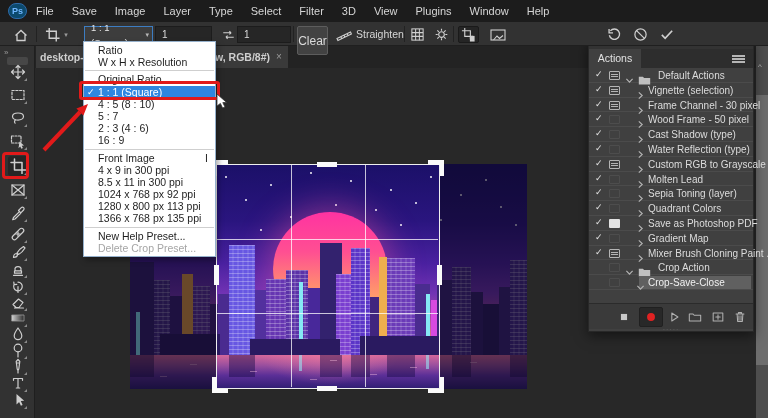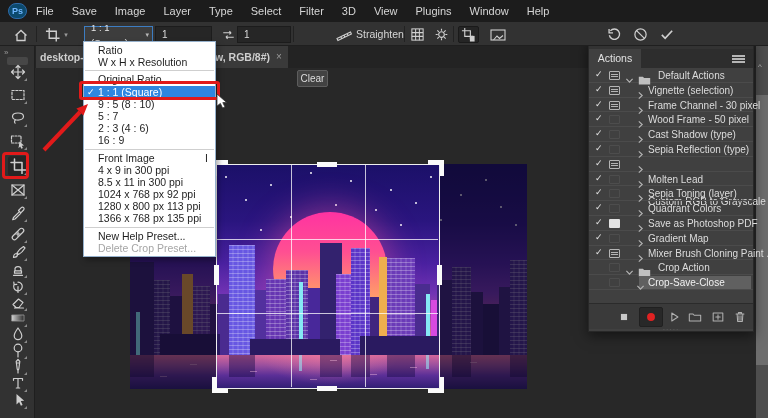--- a/index.html
+++ b/index.html
@@ -19,23 +19,23 @@
 
   
   #optionsbar { left:0; top:22px; width:768px; height:24px; background:#323232;
     border-bottom:1px solid #1f1f1f; z-index:25; }
   .opt-sep { position:absolute; top:4px; width:1px; height:16px; background:#222; }
   .ifield { position:absolute; top:4px; height:17px; background:#262626; border:1px solid #1c1c1c;
     color:#dcdcdc; font-size:10px; line-height:15px; padding-left:6px; }
   #preset-field { position:absolute; left:84px; top:4px; width:69px; height:17px; background:#3d3d3d;
     border:1px solid #3d7dc2; color:#e6e6e6; font-size:9.5px; line-height:15px; padding:0 3px 0 6px;
     display:flex; justify-content:space-between; align-items:center; }
-  .optbtn { position:absolute; top:4px; height:17px; background:#424242; border:1px solid #5d5d5d;
-    border-radius:2px; color:#dcdcdc; font-size:10px; display:flex; align-items:center;
-    justify-content:center;margin-top:44px; }
+  .optbtn { position:absolute; top:4px; height:29px; background:#424242; border:1px solid #5d5d5d;
+    border-radius:2px; color:#dcdcdc; font-size:12px; display:flex; align-items:center;
+    justify-content:center; }
   .optlabel { position:absolute; top:6px; color:#d6d6d6; font-size:10.5px; }
   .oicon { position:absolute; top:4px; width:18px; height:17px; display:flex; align-items:center;
     justify-content:center; }
   .pressed { background:#252525; border:1px solid #1a1a1a; border-radius:2px; }
 
   
   #toolbar { left:0; top:46px; width:35px; height:372px; background:#323232;
     border-right:1px solid #1f1f1f; z-index:20; }
   #toolbar-collapse { position:absolute; left:4px; top:2px; color:#9a9a9a; font-size:8px; letter-spacing:1px; }
   #toolbar-grip { position:absolute; left:7px; top:11px; width:21px; height:8px; background:#474747; border-radius:2px; }
@@ -461,21 +461,21 @@
         <span class="flyout"></span>
       </div>
     </div>
 
   <div id="crop-menu" class="abs">
       <div class="mi"><span>Ratio</span></div>
       <div class="mi"><span>W x H x Resolution</span></div>
       <div class="msep"></div>
       <div class="mi"><span>Original Ratio</span></div>
       <div class="mi selected" style="background: rgb(47, 134, 224);"><span class="mcheck">✓</span><span>1 : 1 (Square)</span></div>
-      <div class="mi"><span>9 : 5 (8 : 10)</span></div>
+      <div class="mi"><span>4 : 5 (8 : 10)</span></div>
       <div class="mi"><span>5 : 7</span></div>
       <div class="mi"><span>2 : 3 (4 : 6)</span></div>
       <div class="mi"><span>16 : 9</span></div>
       <div class="msep"></div>
       <div class="mi"><span>Front Image</span><span class="shortcut">I</span></div>
       <div class="mi"><span>4 x 9 in 300 ppi</span></div>
       <div class="mi"><span>8.5 x 11 in 300 ppi</span></div>
       <div class="mi"><span>1024 x 768 px 92 ppi</span></div>
       <div class="mi"><span>1280 x 800 px 113 ppi</span></div>
       <div class="mi"><span>1366 x 768 px 135 ppi</span></div>
@@ -536,29 +536,29 @@
               <path d="M5 2.5l6 5.5-6 5.5"></path>
             </svg></span>
           <span class="lbl" style="left: 59px;">Cast Shadow (type)</span>
         </div>
         <div class="arow">
           <span class="chk">✓</span>
           <span class="dlg off"></span>
           <span class="chev" style="left: 47px;"><svg width="9" height="9" viewBox="0 0 16 16" fill="none" stroke="#b5b5b5" stroke-width="2">
               <path d="M5 2.5l6 5.5-6 5.5"></path>
             </svg></span>
-          <span class="lbl" style="left: 59px;">Sepia Reflection (type)</span>
+          <span class="lbl" style="left: 59px;">Water Reflection (type)</span>
         </div>
         <div class="arow">
           <span class="chk">✓</span>
           <span class="dlg on"></span>
           <span class="chev" style="left: 47px;"><svg width="9" height="9" viewBox="0 0 16 16" fill="none" stroke="#b5b5b5" stroke-width="2">
               <path d="M5 2.5l6 5.5-6 5.5"></path>
             </svg></span>
-          <span class="lbl" style="left: 59px; margin-top: 37px;">Custom RGB to Grayscale</span>
+          <span class="lbl" style="left: 59px;">Custom RGB to Grayscale</span>
         </div>
         <div class="arow">
           <span class="chk">✓</span>
           <span class="dlg off"></span>
           <span class="chev" style="left: 47px;"><svg width="9" height="9" viewBox="0 0 16 16" fill="none" stroke="#b5b5b5" stroke-width="2">
               <path d="M5 2.5l6 5.5-6 5.5"></path>
             </svg></span>
           <span class="lbl" style="left: 59px;">Molten Lead</span>
         </div>
         <div class="arow">

